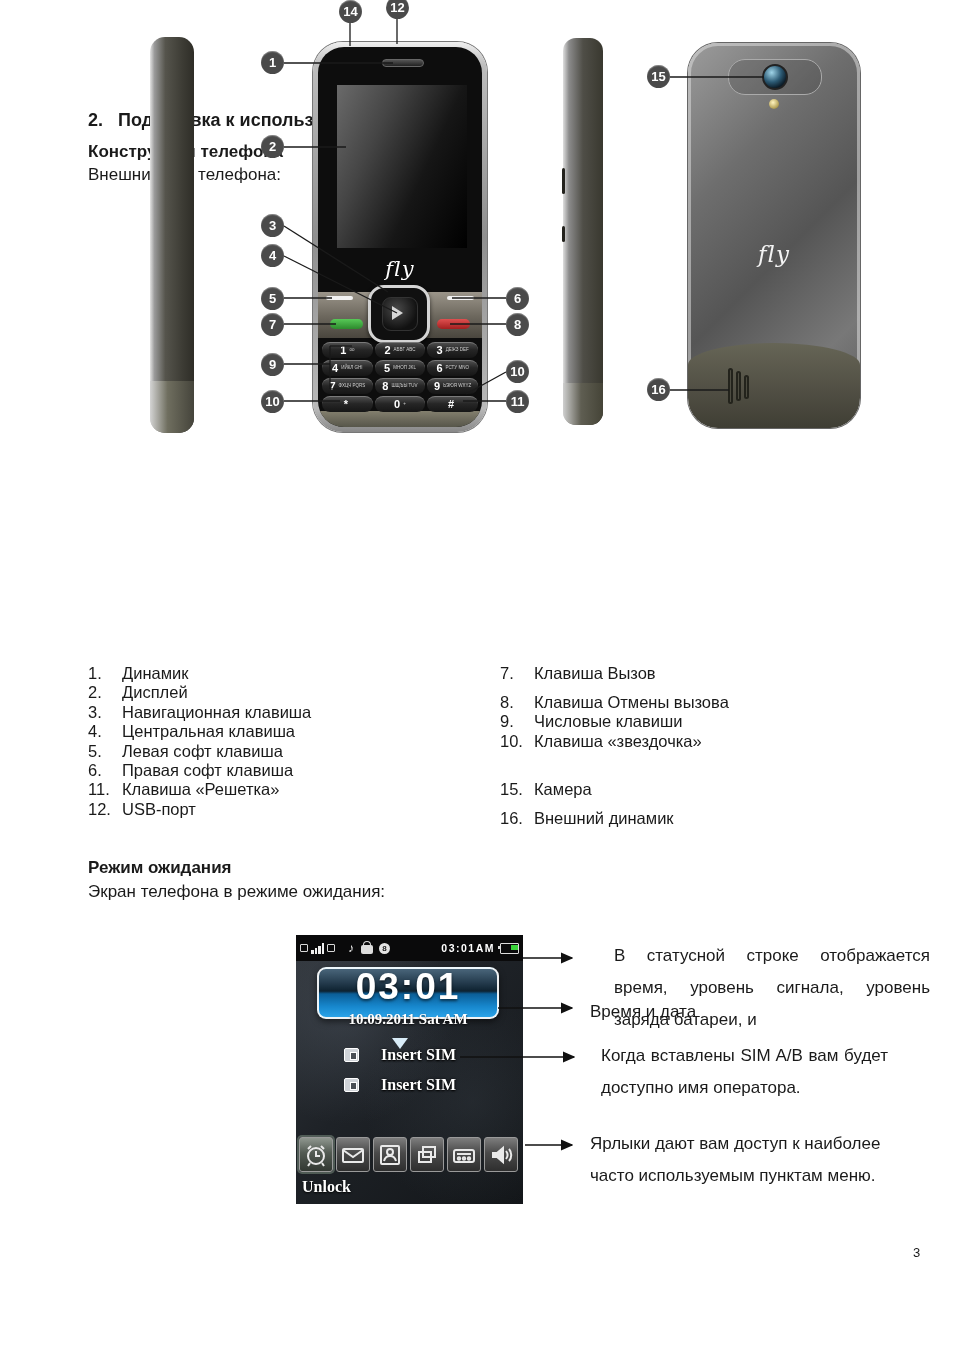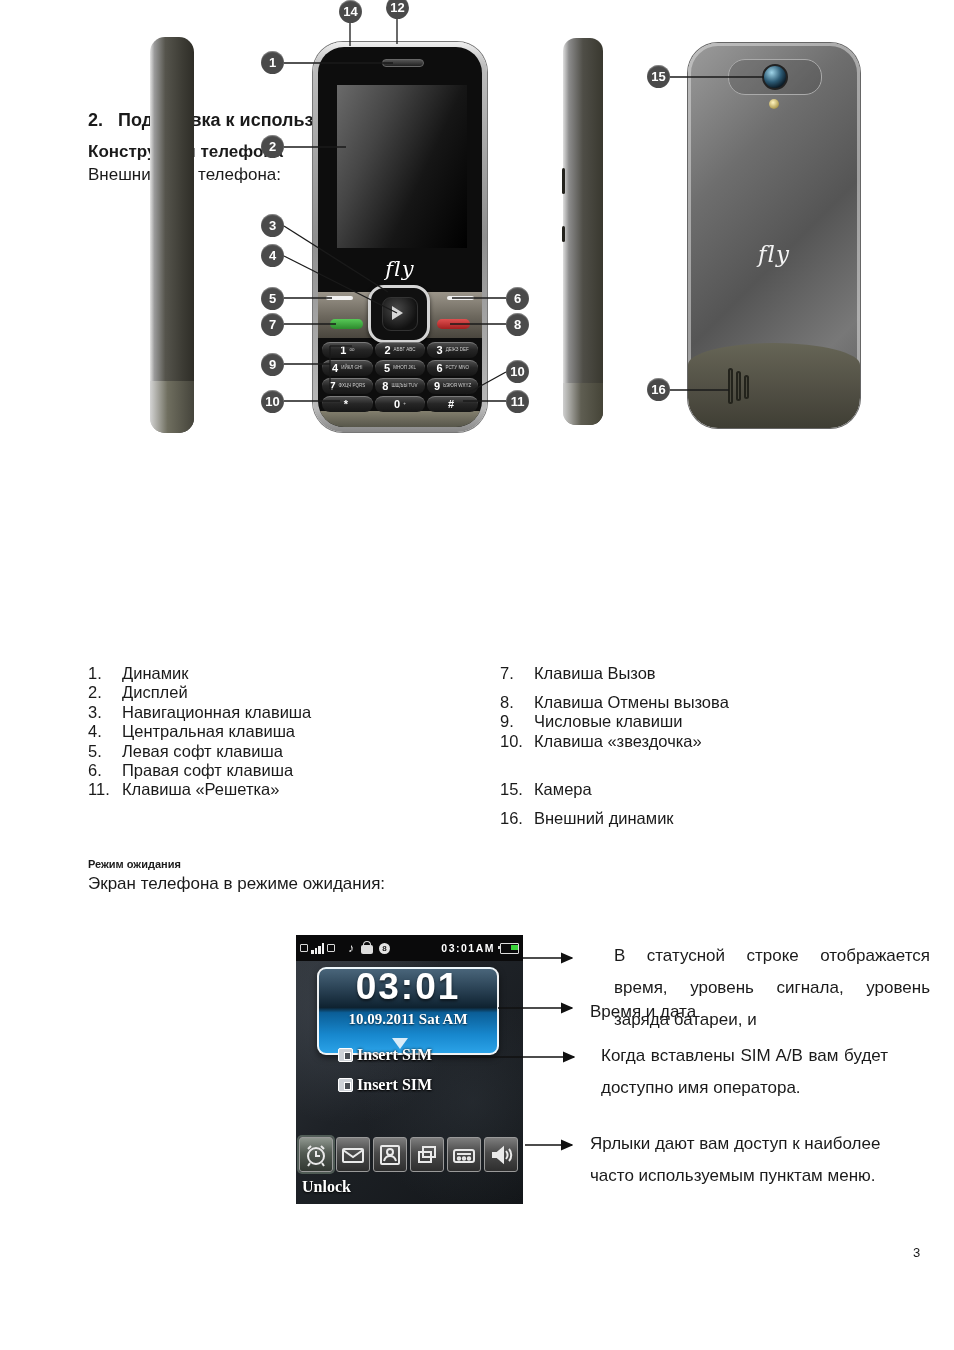--- a/index.html
+++ b/index.html
@@ -97,32 +97,32 @@
   .bag{width:12px;height:9px;background:#ddd;border-radius:2px;position:relative;margin-left:4px;margin-top:3px;}
   .bag::before{content:"";position:absolute;left:2px;top:-4px;width:6px;height:4px;
     border:1.5px solid #ddd;border-bottom:none;border-radius:4px 4px 0 0;}
   .bt{width:11px;height:11px;border-radius:50%;background:#e4e4e4;color:#1a1a1a;font-size:8px;
     display:flex;align-items:center;justify-content:center;margin-left:3px;font-weight:bold;}
   .sbar .time{margin-left:auto;color:#fff;font-size:10.5px;font-weight:bold;letter-spacing:1.5px;}
   .batt{width:17px;height:9px;border:1px solid #dcdcdc;border-radius:1px;position:relative;margin-left:2px;}
   .batt::before{content:"";position:absolute;right:0.5px;top:1px;width:7px;height:5px;background:#3ad43a;}
   .batt::after{content:"";position:absolute;left:-3px;top:2px;width:2px;height:3px;background:#dcdcdc;}
 
-  .clockw{position:absolute;left:21px;top:32px;width:182px;height:88px;border:2px solid rgba(255,255,255,.92);
+  .clockw{position:absolute;left:21px;top:32px;width:182px;height:52px;border:2px solid rgba(255,255,255,.92);
     border-radius:9px;box-sizing:border-box;
     background:linear-gradient(180deg,#49657a 0%,#253c4e 28%,#0e2230 46%,#0b5e97 52%,#1787cd 78%,#2ba3e8 100%);
     box-shadow:0 3px 6px rgba(0,0,0,.5);}
   .clockw .big{margin-top:-3px;text-align:center;color:#fff;font-size:37px;font-weight:bold;
     letter-spacing:2px;line-height:42px;text-shadow:0 2px 3px rgba(0,0,0,.55);}
   .clockw .date{text-align:center;color:#fff;font-family:"Liberation Serif",serif;font-weight:bold;
     font-size:15px;line-height:22px;text-shadow:0 1px 2px rgba(0,0,0,.7);}
   .clocktail{position:absolute;left:96px;top:103px;width:0;height:0;border-left:8px solid transparent;
     border-right:8px solid transparent;border-top:11px solid #d9ecf8;}
 
-  .simrow{position:absolute;left:42px;display:flex;align-items:center;gap:4px;text-align:center;}
+  .simrow{position:absolute;left:48px;display:flex;align-items:center;gap:22px;text-align:center;}
   .simicon{width:13px;height:12px;background:#cfd3d8;border:1px solid #fff;border-radius:2px;position:relative;}
   .simicon::after{content:"";position:absolute;right:1px;bottom:1px;width:5px;height:6px;background:#4a4f55;border:1px solid #fff;}
   .simtext{color:#fff;font-family:"Liberation Serif",serif;font-weight:bold;font-size:16px;
     text-shadow:0 1px 2px #000,0 0 3px rgba(0,0,0,.8);}
 
   .iconrow{position:absolute;left:3px;top:202px;display:flex;gap:3px;}
   .sicon{width:34px;height:35px;border:1px solid #9a9a9a;border-radius:3px;box-sizing:border-box;
     background:linear-gradient(180deg,#7d7d7d 0%,#4a4a4a 45%,#2e2e2e 100%);
     display:flex;align-items:center;justify-content:center;}
   .sicon.sel{background:linear-gradient(180deg,#8f978f 0%,#525a52 45%,#323832 100%);
@@ -301,20 +301,24 @@
       <span>Левая софт клавиша</span>
     </div>
   <div class="prow">
       <span class="pn">6.</span>
       <span>Правая софт клавиша</span>
     </div>
   <div class="prow">
       <span class="pn">11.</span>
       <span>Клавиша «Решетка»</span>
     </div>
+  <div class="prow">
+      <span class="pn">12.</span>
+      <span>USB-порт</span>
+    </div>
 </div>
 
 <div class="abs plist" style="left:500px;top:664px;width:360px;">
   <div class="prow">
       <span class="pn">7.</span>
       <span>Клавиша Вызов</span>
     </div>
   <div class="prow mt10">
       <span class="pn">8.</span>
       <span>Клавиша Отмены вызова</span>
@@ -331,21 +335,21 @@
       <span class="pn">15.</span>
       <span>Камера</span>
     </div>
   <div class="prow mt10">
       <span class="pn">16.</span>
       <span>Внешний динамик</span>
     </div>
 </div>
 
 <div class="abs" style="left:88px;top:858px;width:700px;">
-  <div style="font-size:11px;font-weight:bold;">Режим ожидания</div>
+  <div style="font-size:17px;font-weight:bold;">Режим ожидания</div>
   <div style="font-size:17px;margin-top:4px;">Экран телефона в режиме ожидания:</div>
 </div>
 
 <div class="abs phone-screen">
   <div class="sbar">
     <div class="sim-box"></div>
     <div class="bars">
       <i style="height:4px;"></i>
         <i style="height:6px;"></i>
         <i style="height:8px;"></i>

